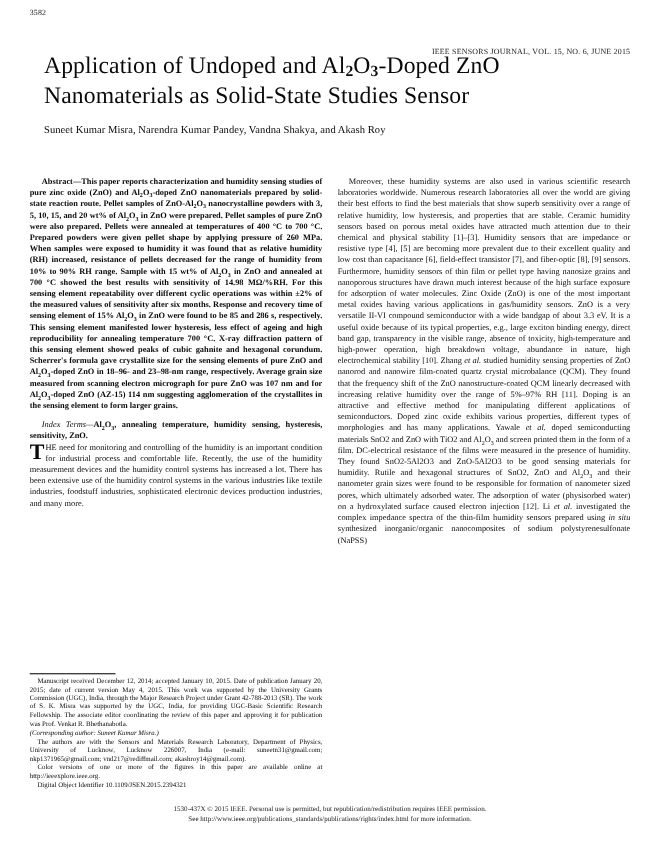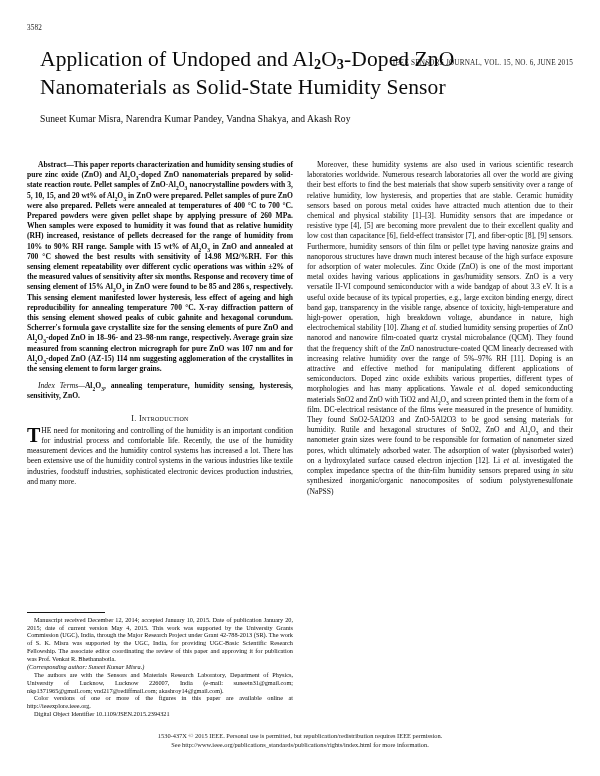--- a/index.html
+++ b/index.html
@@ -20,21 +20,21 @@
     width: 600px;
     height: 776px;
     position: relative;
     box-sizing: border-box;
     padding: 0;
   }
 
   
   .runhead {
     position: absolute;
-    top: 24px;
+    top: 8px;
     left: 27px;
     right: 27px;
     height: 12px;
     display: flex;
     justify-content: space-between;
     align-items: flex-start;
   }
   .runhead-page {
     font-size: 7.2px;
     letter-spacing: 0.15px;
@@ -195,34 +195,33 @@
 <div class="page">
 
   <div class="runhead">
     <span class="runhead-page">3582</span>
     <span class="runhead-journal">IEEE SENSORS JOURNAL, VOL. 15, NO. 6, JUNE 2015</span>
   </div>
 
   <div class="titleblock">
     <h1 class="paper-title">
       <span><span>Application of Undoped and Al</span><sub>2</sub><span>O</span><sub>3</sub><span>-Doped ZnO</span></span><br>
-      <span>Nanomaterials as Solid-State Humidity Sensor</span><br>
+      <span>Nanomaterials as Solid-State Studies Sensor</span><br>
     </h1>
     <div class="authors">Suneet Kumar Misra, Narendra Kumar Pandey, Vandna Shakya, and Akash Roy</div>
   </div>
 
   <div class="columns">
 
     <div class="col">
 
       <p class="abstract"><span class="lead">Abstract—</span><span>This paper reports characterization and humidity sensing studies of pure zinc oxide (ZnO) and Al<sub>2</sub>O<sub>3</sub>-doped ZnO nanomaterials prepared by solid-state reaction route. Pellet samples of ZnO-Al<sub>2</sub>O<sub>3</sub> nanocrystalline powders with 3, 5, 10, 15, and 20 wt% of Al<sub>2</sub>O<sub>3</sub> in ZnO were prepared. Pellet samples of pure ZnO were also prepared. Pellets were annealed at temperatures of 400 °C to 700 °C. Prepared powders were given pellet shape by applying pressure of 260 MPa. When samples were exposed to humidity it was found that as relative humidity (RH) increased, resistance of pellets decreased for the range of humidity from 10% to 90% RH range. Sample with 15 wt% of Al<sub>2</sub>O<sub>3</sub> in ZnO and annealed at 700 °C showed the best results with sensitivity of 14.98 MΩ/%RH. For this sensing element repeatability over different cyclic operations was within ±2% of the measured values of sensitivity after six months. Response and recovery time of sensing element of 15% Al<sub>2</sub>O<sub>3</sub> in ZnO were found to be 85 and 286 s, respectively. This sensing element manifested lower hysteresis, less effect of ageing and high reproducibility for annealing temperature 700 °C. X-ray diffraction pattern of this sensing element showed peaks of cubic gahnite and hexagonal corundum. Scherrer's formula gave crystallite size for the sensing elements of pure ZnO and Al<sub>2</sub>O<sub>3</sub>-doped ZnO in 18–96- and 23–98-nm range, respectively. Average grain size measured from scanning electron micrograph for pure ZnO was 107 nm and for Al<sub>2</sub>O<sub>3</sub>-doped ZnO (AZ-15) 114 nm suggesting agglomeration of the crystallites in the sensing element to form larger grains.</span></p>
 
       <p class="indexterms"><span class="lead">Index Terms—</span><span>Al<sub>2</sub>O<sub>3</sub>, annealing temperature, humidity sensing, hysteresis, sensitivity, ZnO.</span></p>
 
-      <h2 class="sec-head">I. Introduction</h2>
 
       <p class="dropcap-para"><span class="dropcap">T</span><span>HE need for monitoring and controlling of the humidity is an important condition for industrial process and comfortable life. Recently, the use of the humidity measurement devices and the humidity control systems has increased a lot. There has been extensive use of the humidity control systems in the various industries like textile industries, foodstuff industries, sophisticated electronic devices production industries, and many more.</span></p>
 
       <div class="footnote">
         <p>Manuscript received December 12, 2014; accepted January 10, 2015. Date of publication January 20, 2015; date of current version May 4, 2015. This work was supported by the University Grants Commission (UGC), India, through the Major Research Project under Grant 42-788-2013 (SR). The work of S. K. Misra was supported by the UGC, India, for providing UGC-Basic Scientific Research Fellowship. The associate editor coordinating the review of this paper and approving it for publication was Prof. Venkat R. Bhethanabotla.</p>
         <p class="noindent"><i>(Corresponding author: Suneet Kumar Misra.)</i></p>
         <p>The authors are with the Sensors and Materials Research Laboratory, Department of Physics, University of Lucknow, Lucknow 226007, India (e-mail: suneetn31@gmail.com; nkp1371965@gmail.com; vnd217@rediffmail.com; akashroy14@gmail.com).</p>
         <p>Color versions of one or more of the figures in this paper are available online at http://ieeexplore.ieee.org.</p>
         <p>Digital Object Identifier 10.1109/JSEN.2015.2394321</p>
       </div>

